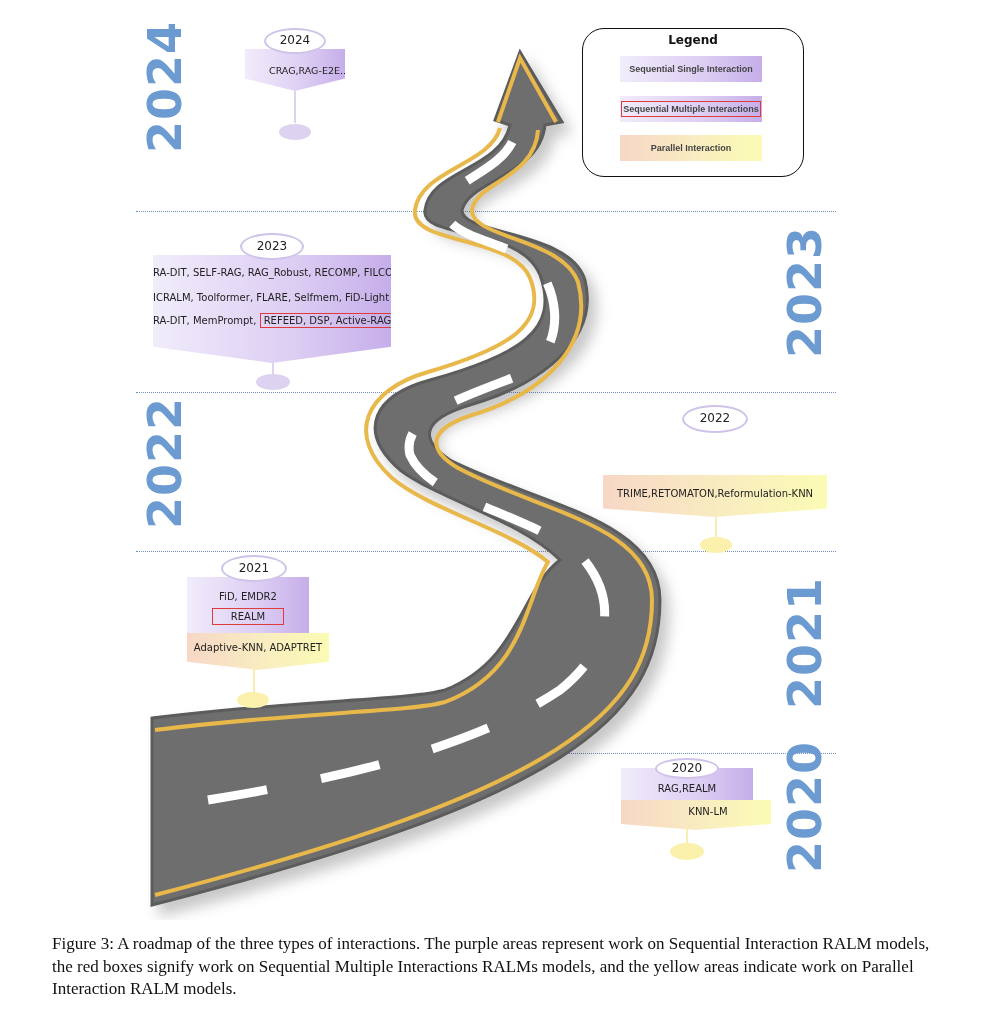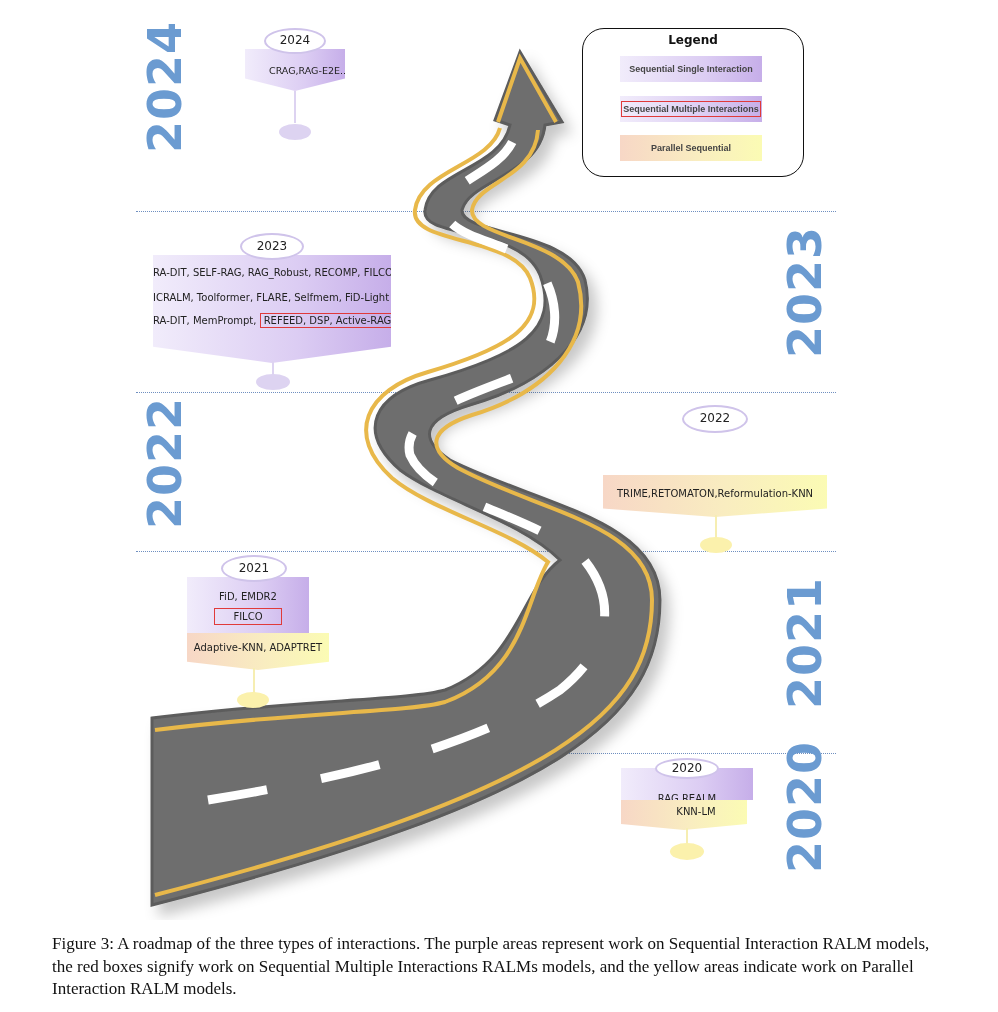--- a/index.html
+++ b/index.html
@@ -104,45 +104,45 @@
     </div>
     <div class="stem y" style="left:112px; top:110px; height:24px;"></div>
     <div class="dot y" style="left:97px; top:132px; width:32px; height:16px;"></div>
   </div>
 
   <div class="card" style="left:187px; top:555px; width:134px; height:160px;">
     <div class="bubble" style="left:34px; top:0; width:66px; height:27px; line-height:22px;">2021</div>
     <div class="panel purple" style="left:0; top:22px; width:122px; height:56px;">
       <div class="line" style="margin-top:14px;">FiD, EMDR2</div>
       <div class="line" style="margin-top:6px;">
-        <span class="redbox" style="padding:2px 18px;">FILCO</span>
+        <span class="redbox" style="padding:2px 18px;">REALM</span>
       </div>
     </div>
     <div class="panel yellow" style="left:0; top:78px; width:142px; height:37px; clip-path: polygon(0 0,100% 0,100% 78%,50% 100%,0 78%);">
       <div class="line" style="margin-top:9px;">Adaptive-KNN, ADAPTRET</div>
     </div>
     <div class="stem y" style="left:66px; top:113px; height:26px;"></div>
     <div class="dot y" style="left:50px; top:137px; width:32px; height:16px;"></div>
   </div>
 
   <div class="card" style="left:621px; top:758px; width:132px; height:105px;">
     <div class="bubble" style="left:34px; top:0; width:64px; height:21px; line-height:17px;">2020</div>
     <div class="panel purple" style="left:0; top:10px; width:132px; height:32px;">
-      <div class="line" style="margin-top:25px;">RAG,REALM</div>
+      <div class="line" style="margin-top:15px;">RAG,REALM</div>
     </div>
-    <div class="panel yellow" style="left:0; top:42px; width:126px; height:30px; clip-path: polygon(0 0,100% 0,100% 80%,50% 100%,0 80%); padding-left: 24px;">
+    <div class="panel yellow" style="left:0; top:42px; width:150px; height:30px; clip-path: polygon(0 0,100% 0,100% 80%,50% 100%,0 80%); padding-left: 24px;">
       <div class="line" style="margin-top:6px;">KNN-LM</div>
     </div>
     <div class="stem y" style="left:65px; top:70px; height:18px;"></div>
     <div class="dot y" style="left:49px; top:85px; width:34px; height:17px;"></div>
   </div>
 
   <div class="legend">
     <div class="title">Legend</div>
     <div class="item purple" style="top:27px;">Sequential Single Interaction</div>
     <div class="item purple" style="top:67px;">
       <span style="border:1.5px solid #e03a3a; padding:2px 1px;">Sequential Multiple Interactions</span>
     </div>
-    <div class="item yellow" style="top:106px;">Parallel Sequential</div>
+    <div class="item yellow" style="top:106px;">Parallel Interaction</div>
   </div>
 </div>
 
 <div class="caption">Figure 3: A roadmap of the three types of interactions. The purple areas represent work on Sequential Interaction RALM models, the red boxes signify work on Sequential Multiple Interactions RALMs models, and the yellow areas indicate work on Parallel Interaction RALM models.</div>
 
 </body></html>

